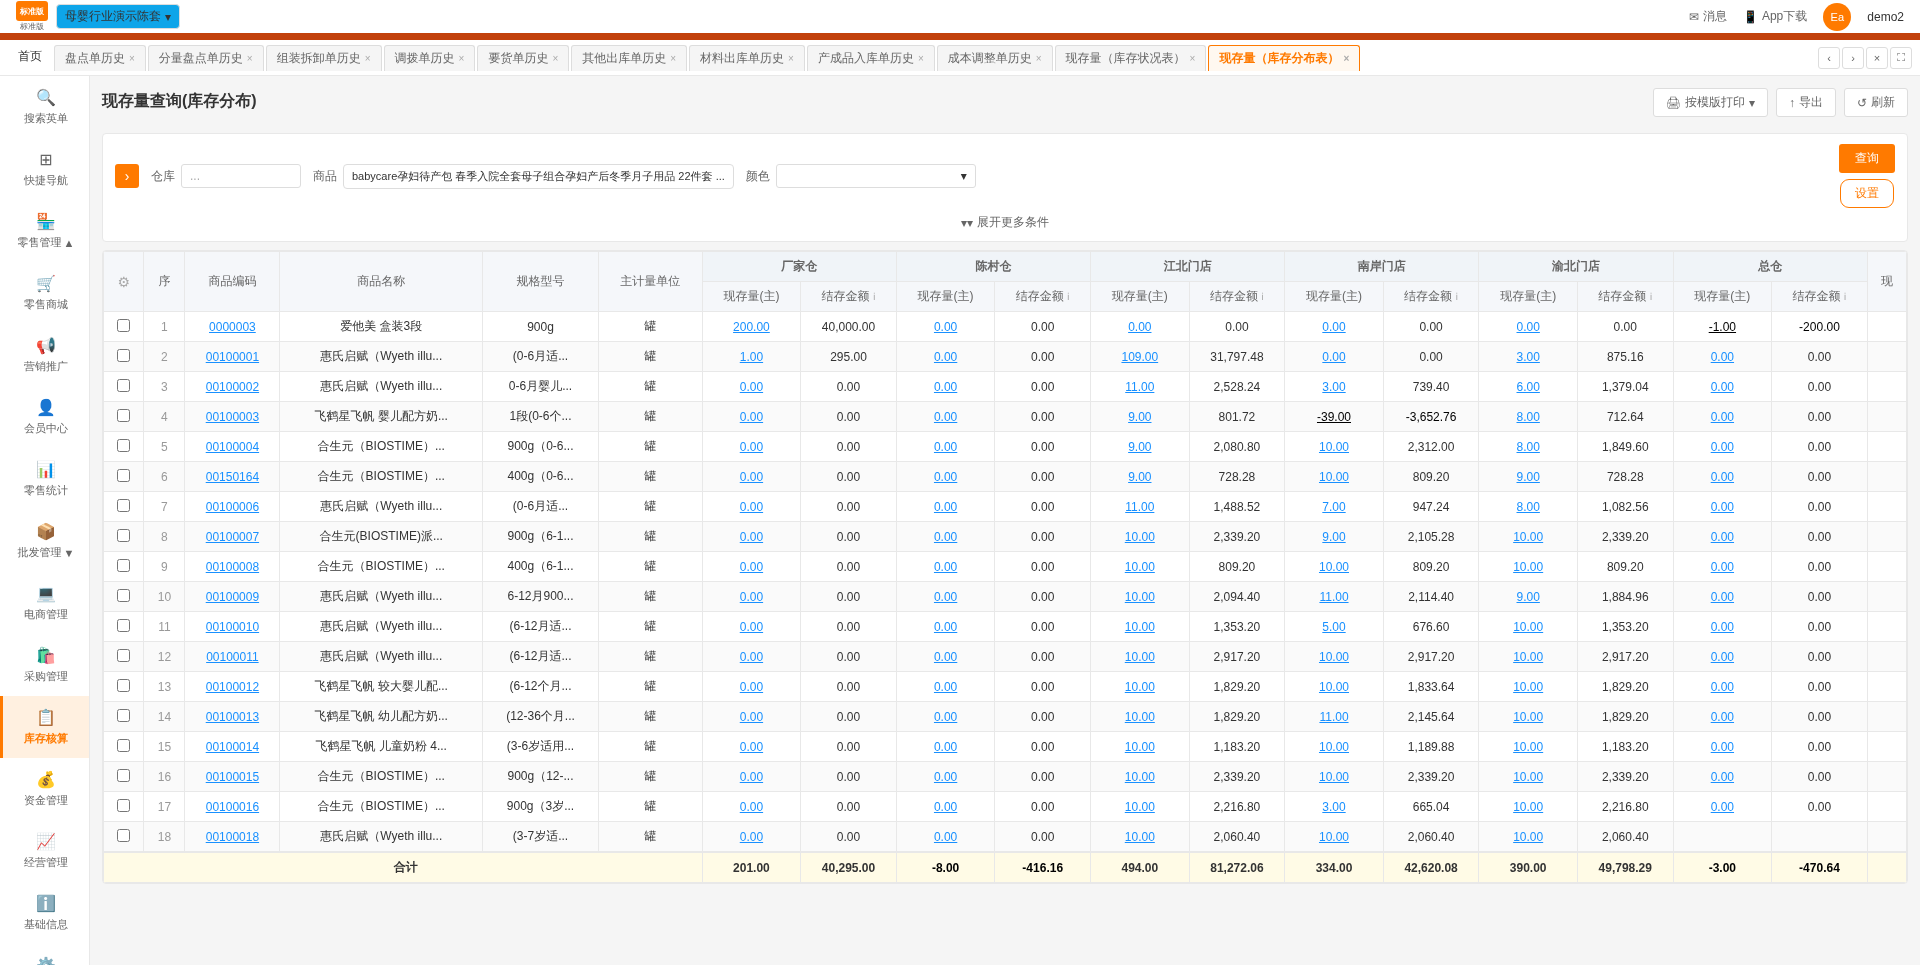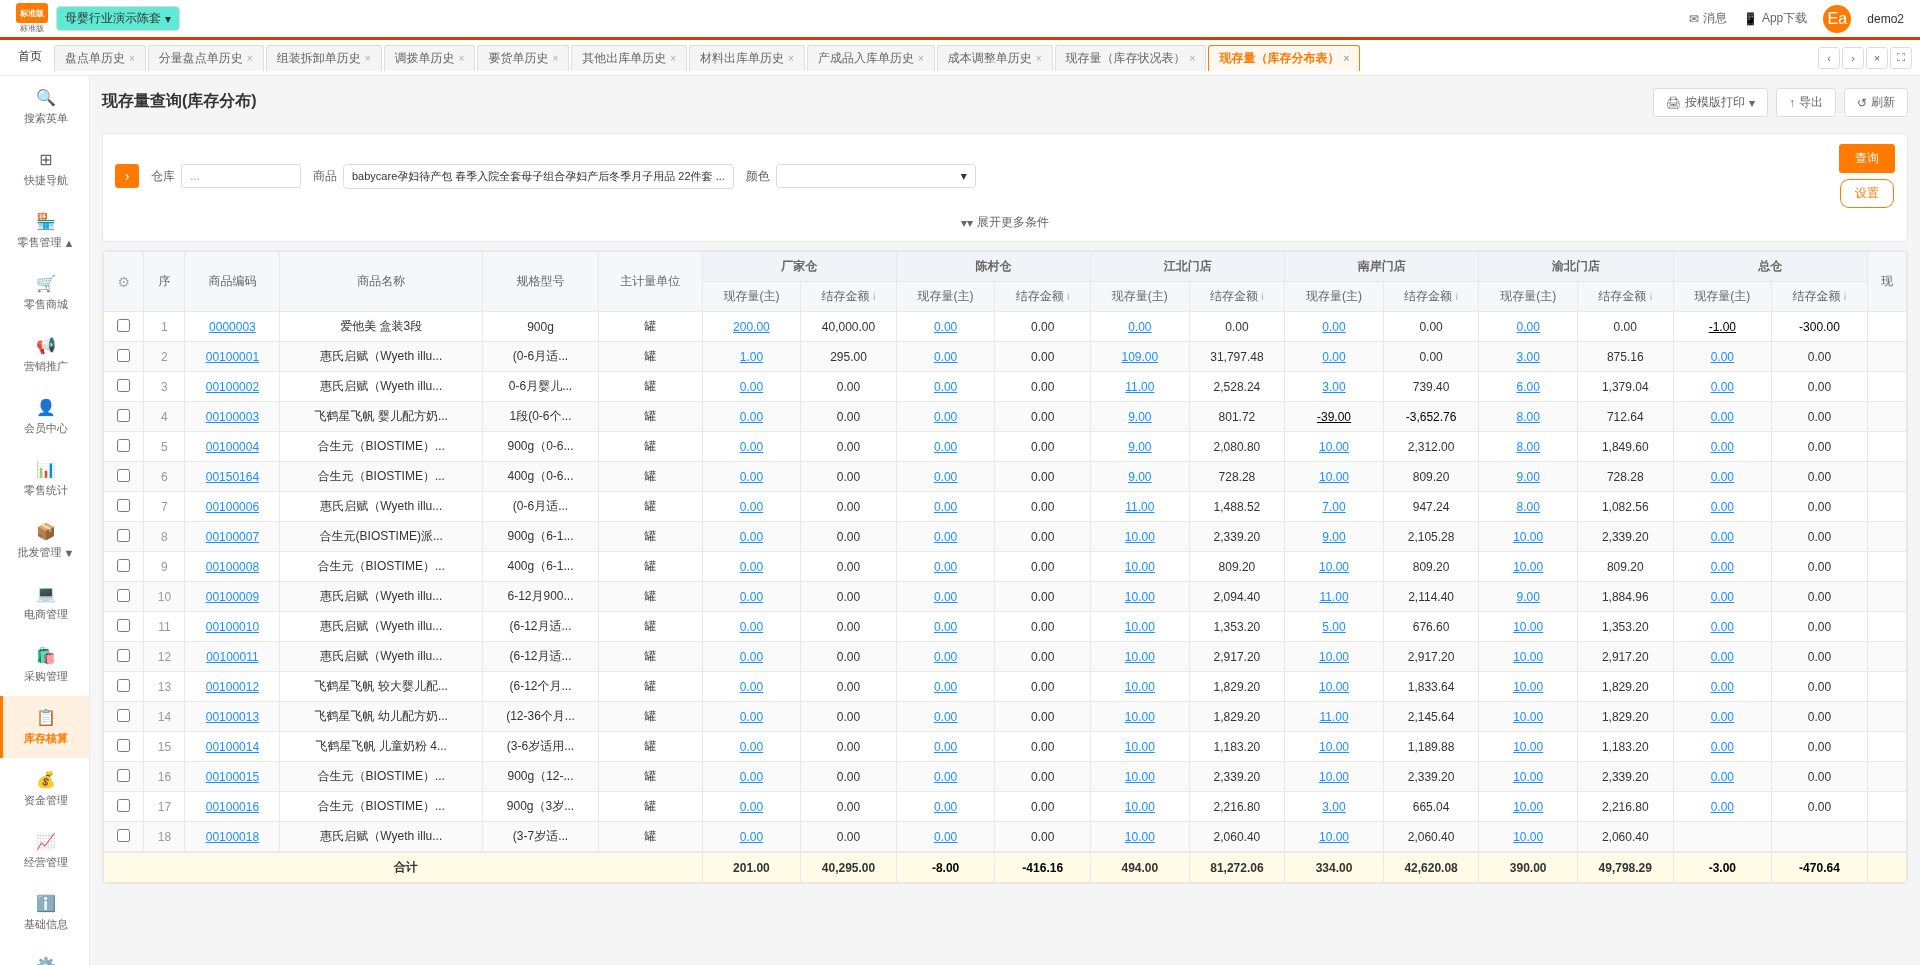--- a/index.html
+++ b/index.html
@@ -6,34 +6,34 @@
     body { font-family: 'Microsoft YaHei', Arial, sans-serif; font-size: 12px; background: #f5f5f5; color: #333; overflow: hidden; }
 
     
     .top-bar {
       height: 40px;
       background: #fff;
       display: flex;
       align-items: center;
       justify-content: space-between;
       padding: 0 16px;
-      border-bottom: 3px solid #c2410c;
+      border-bottom: 7px solid #c2410c;
       position: fixed;
       top: 0; left: 0; right: 0;
       z-index: 100;
     }
     .top-bar-left { display: flex; align-items: center; gap: 8px; }
     .logo-area { display: flex; flex-direction: column; align-items: center; cursor: pointer; }
     .logo-icon { width: 32px; height: 20px; background: #ff7a00; border-radius: 3px; display: flex; align-items: center; justify-content: center; }
     .logo-icon span { color: #fff; font-size: 8px; font-weight: bold; }
     .logo-text { font-size: 8px; color: #666; white-space: nowrap; }
-    .store-selector { display: flex; align-items: center; gap: 4px; cursor: pointer; font-size: 12px; color: #333; border: 1px solid #ddd; border-radius: 4px; padding: 3px 8px; background: #5eead4; }
+    .store-selector { display: flex; align-items: center; gap: 4px; cursor: pointer; font-size: 12px; color: #333; border: 1px solid #ddd; border-radius: 4px; padding: 3px 8px; background: #0ea5e9; }
     .top-bar-right { display: flex; align-items: center; gap: 16px; }
     .top-btn { display: flex; align-items: center; gap: 4px; cursor: pointer; font-size: 12px; color: #666; }
-    .avatar { width: 28px; height: 28px; border-radius: 50%; background: #ff7a00; display: flex; align-items: center; justify-content: center; color: #fff; font-size: 16px; }
+    .avatar { width: 28px; height: 28px; border-radius: 50%; background: #ff7a00; display: flex; align-items: center; justify-content: center; color: #fff; font-size: 11px; }
     .username { font-size: 12px; color: #333; cursor: pointer; }
 
     
     .nav-tabs {
       height: 36px;
       background: #fff;
       display: flex;
       align-items: center;
       padding: 0 8px;
       border-bottom: 1px solid #e8e8e8;
@@ -501,21 +501,21 @@
     <td class="num">40,000.00</td>
     <td class="num-link">0.00</td>
     <td class="num">0.00</td>
     <td class="num-link">0.00</td>
     <td class="num">0.00</td>
     <td class="num-link">0.00</td>
     <td class="num">0.00</td>
     <td class="num-link">0.00</td>
     <td class="num">0.00</td>
     <td class="num-link red">-1.00</td>
-    <td class="num red">-300.00</td>
+    <td class="num red">-200.00</td>
     <td></td>
   </tr>
           <tr>
     <td><input type="checkbox" style=""></td>
     <td class="row-num">2</td>
     <td class="num-link">00100001</td>
     <td>惠氏启赋（Wyeth illu...</td>
     <td>(0-6月适...</td>
     <td>罐</td>
     <td class="num-link">1.00</td>

